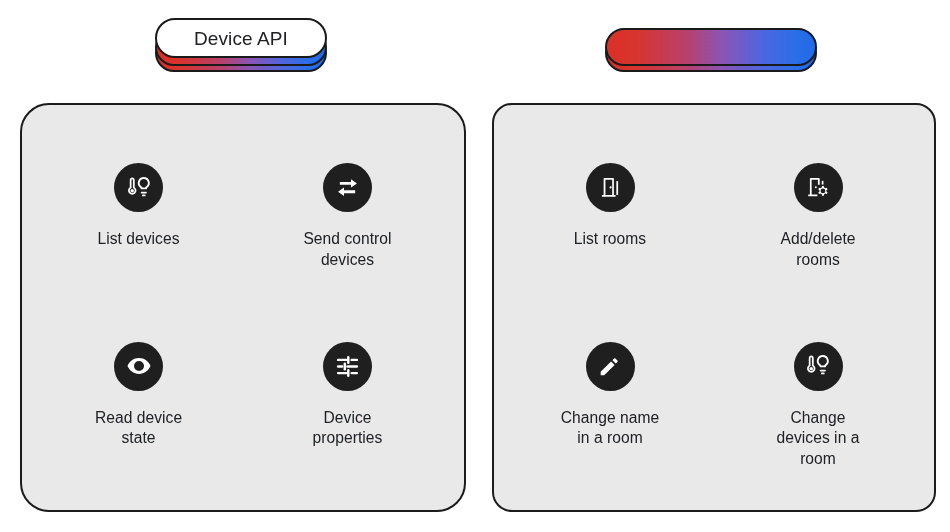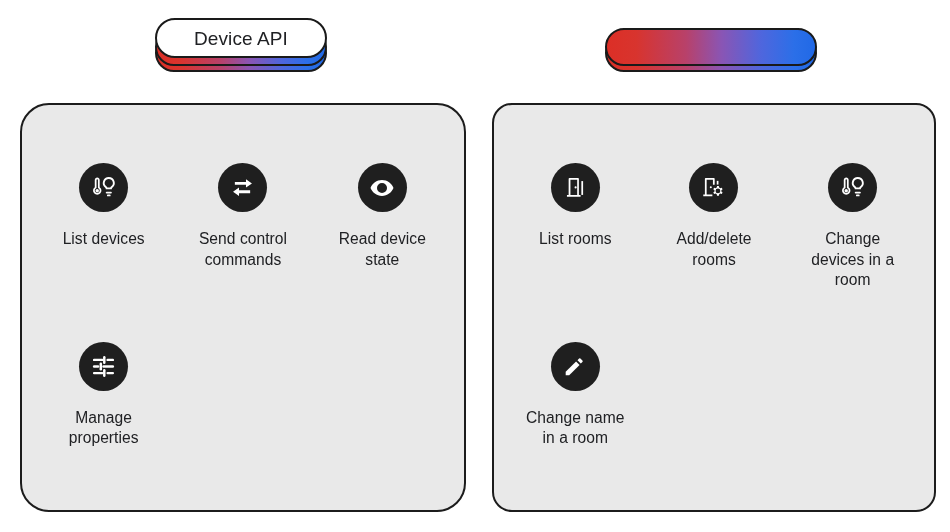--- a/index.html
+++ b/index.html
@@ -92,21 +92,21 @@
     border-radius: 29px;
     padding: 34px 12px 20px;
   }
   .panel.device    { left: 20px;  width: 446px; }
   .panel.structure { left: 492px; width: 444px; border-radius: 20px; }
 
   .grid {
     width: 100%;
     height: 100%;
     display: grid;
-    grid-template-columns: 1fr 1fr 1fr;
+    grid-template-columns: 1fr 1fr;
     grid-template-rows: 1fr 1fr;
     row-gap: 6px;
   }
 
   .cell {
     display: flex;
     flex-direction: column;
     align-items: center;
     justify-content: flex-start;
     padding-top: 24px;
@@ -174,21 +174,21 @@
       </div>
 
       <div class="cell">
         <span class="icon-circle">
           <svg width="27" height="27" viewBox="0 0 24 24" fill="#ffffff" aria-hidden="true">
             <path d="M15.1 4.6l5.3 3.75-5.3 3.75V9.6H5.2V7.1h9.9V4.6z"></path>
             <path d="M8.9 12.05v2.5h9.9v2.5H8.9v2.5L3.6 15.8l5.3-3.75z"></path>
           </svg>
         </span>
         <span class="cell-label">Send control
-commands</span>
+devices</span>
       </div>
 
       <div class="cell">
         <span class="icon-circle">
           <svg width="28" height="28" viewBox="0 0 24 24" fill="#ffffff" aria-hidden="true">
             <path d="M12 5.2c-4.6 0-8.35 3.05-9.85 6.8 1.5 3.75 5.25 6.8 9.85 6.8s8.35-3.05 9.85-6.8C20.35 8.25 16.6 5.2 12 5.2zm0 11.1a4.3 4.3 0 1 1 0-8.6 4.3 4.3 0 0 1 0 8.6z"></path>
             <circle cx="12" cy="12" r="2.3" fill="#1f1f1f"></circle>
           </svg>
         </span>
         <span class="cell-label">Read device
@@ -202,21 +202,21 @@
             <rect x="14.6" y="5.1" width="6.8" height="2.1" rx="1.05"></rect>
             <rect x="2.6" y="10.95" width="5.6" height="2.1" rx="1.05"></rect>
             <rect x="10.9" y="10.95" width="10.5" height="2.1" rx="1.05"></rect>
             <rect x="2.6" y="16.8" width="9.4" height="2.1" rx="1.05"></rect>
             <rect x="14.6" y="16.8" width="6.8" height="2.1" rx="1.05"></rect>
             <rect x="11.6" y="2.6" width="2.2" height="7.1" rx="1.1"></rect>
             <rect x="8.5" y="8.45" width="2.2" height="7.1" rx="1.1"></rect>
             <rect x="11.6" y="14.3" width="2.2" height="7.1" rx="1.1"></rect>
           </svg>
         </span>
-        <span class="cell-label">Manage
+        <span class="cell-label">Device
 properties</span>
       </div>
 
     </div>
   </div>
 
   <div class="panel structure">
     <div class="grid">
 
       <div class="cell">
@@ -234,44 +234,44 @@
         <span class="icon-circle">
           <svg width="27" height="27" viewBox="0 0 24 24" fill="#ffffff" aria-hidden="true">
             <path d="M2.9 18.3h1.45V4.5c0-.5.4-.9.9-.9h6.9c.5 0 .9.4.9.9v5.0h-1.55V5.15H5.9V18.3h5.1v1.55H2.9V18.3z"></path>
             <circle cx="9.6" cy="11.7" r=".9"></circle>
             <path d="M14.9 6.1h1.5v3.3h-1.5V6.1z"></path>
             <path d="M17.05 12.1l-.3-1.45h-1.6l-.3 1.45a3.7 3.7 0 0 0-.85.5l-1.4-.47-.8 1.4 1.1.98a3.8 3.8 0 0 0 0 .98l-1.1.98.8 1.4 1.4-.47c.26.2.54.37.85.5l.3 1.45h1.6l.3-1.45c.31-.13.6-.3.85-.5l1.4.47.8-1.4-1.1-.98a3.8 3.8 0 0 0 0-.98l1.1-.98-.8-1.4-1.4.47a3.7 3.7 0 0 0-.85-.5zm-1.1 5.03a2.12 2.12 0 1 1 0-4.24 2.12 2.12 0 0 1 0 4.24z"></path>
           </svg>
         </span>
         <span class="cell-label">Add/delete
 rooms</span>
+      </div>
+
+      <div class="cell">
+        <span class="icon-circle">
+          <svg width="26" height="26" viewBox="0 0 24 24" fill="#ffffff" aria-hidden="true">
+            <path d="M3.4 17.35V20.6h3.25l9.58-9.58-3.25-3.25L3.4 17.35z"></path>
+            <path d="M18.86 8.22a.86.86 0 0 0 0-1.22l-1.86-1.86a.86.86 0 0 0-1.22 0l-1.52 1.52 3.08 3.08 1.52-1.52z"></path>
+          </svg>
+        </span>
+        <span class="cell-label">Change name
+in a room</span>
       </div>
 
       <div class="cell">
         <span class="icon-circle">
           <svg width="28" height="28" viewBox="0 0 24 24" fill="#ffffff" aria-hidden="true">
             <path d="M6.2 3.1c-1.16 0-2.1.94-2.1 2.1v6.06a3.6 3.6 0 1 0 4.2 0V5.2c0-1.16-.94-2.1-2.1-2.1zm0 1.5c.33 0 .6.27.6.6v6.9l.35.22a2.1 2.1 0 1 1-1.9 0l.35-.22V5.2c0-.33.27-.6.6-.6z"></path>
             <circle cx="6.2" cy="14.4" r="1.5"></circle>
             <path d="M16.1 2.6a5.1 5.1 0 0 0-3.1 9.15c.32.25.5.6.5.97v.38h5.2v-.38c0-.37.18-.72.5-.97A5.1 5.1 0 0 0 16.1 2.6zm0 1.6a3.5 3.5 0 0 1 2.13 6.28c-.4.3-.7.68-.88 1.1h-2.5a2.9 2.9 0 0 0-.88-1.1A3.5 3.5 0 0 1 16.1 4.2z"></path>
             <rect x="13.5" y="15.15" width="5.2" height="1.5" rx=".75"></rect>
             <rect x="14.5" y="17.6" width="3.2" height="1.5" rx=".75"></rect>
           </svg>
         </span>
         <span class="cell-label">Change
 devices in a
 room</span>
       </div>
 
-      <div class="cell">
-        <span class="icon-circle">
-          <svg width="26" height="26" viewBox="0 0 24 24" fill="#ffffff" aria-hidden="true">
-            <path d="M3.4 17.35V20.6h3.25l9.58-9.58-3.25-3.25L3.4 17.35z"></path>
-            <path d="M18.86 8.22a.86.86 0 0 0 0-1.22l-1.86-1.86a.86.86 0 0 0-1.22 0l-1.52 1.52 3.08 3.08 1.52-1.52z"></path>
-          </svg>
-        </span>
-        <span class="cell-label">Change name
-in a room</span>
-      </div>
-
     </div>
   </div>
 
 </div>
 
 </body></html>

